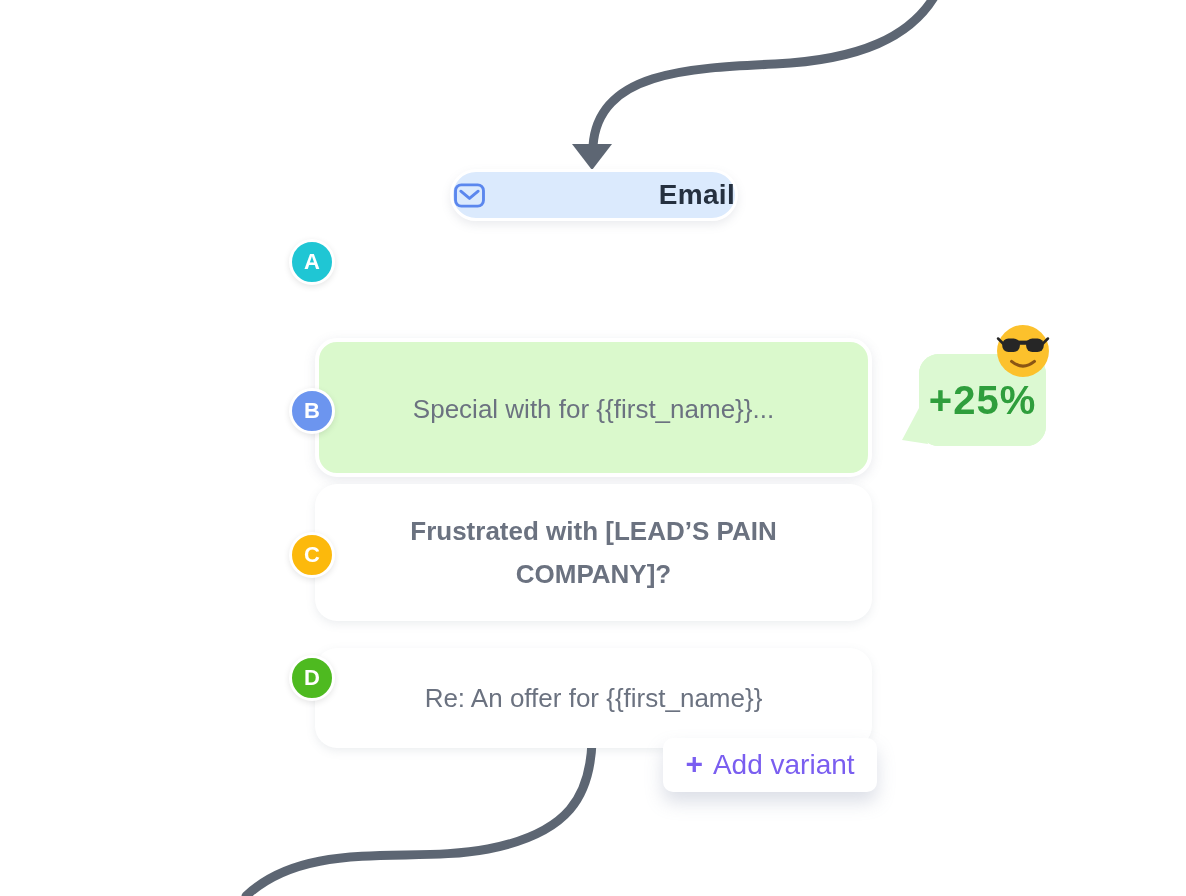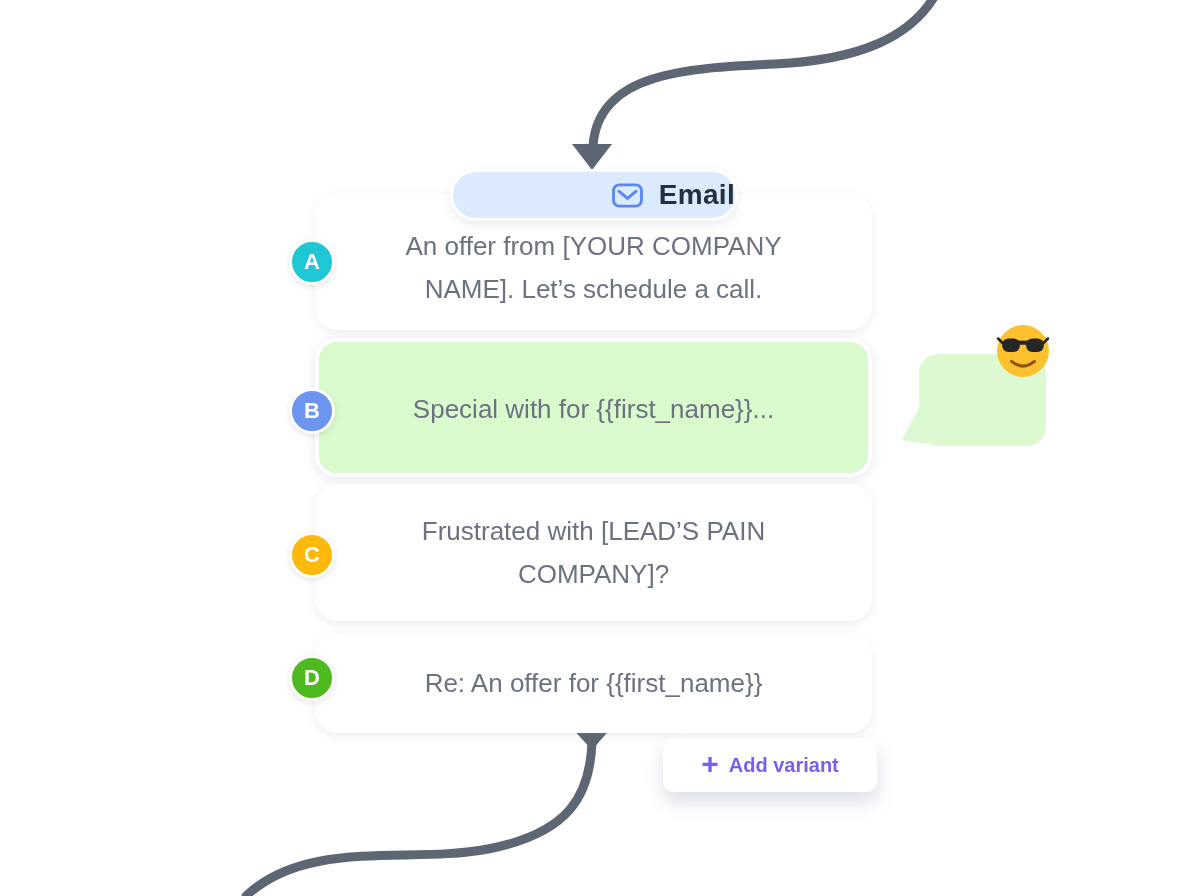--- a/index.html
+++ b/index.html
@@ -4,47 +4,47 @@
 <style>
   html,body{margin:0;padding:0;background:#ffffff;}
   .stage{position:relative;width:1186px;height:896px;background:#ffffff;overflow:hidden;
          font-family:"Liberation Sans",sans-serif;}
   .connectors{position:absolute;left:0;top:0;z-index:0;}
   .conn{fill:none;stroke:#5d6673;stroke-width:9;stroke-linecap:round;}
   .connfill{fill:#5d6673;}
 
   .type-badge{position:absolute;left:450px;top:169px;width:288px;height:52px;box-sizing:border-box;
       background:#dbeafd;border:3px solid #ffffff;border-radius:27px;display:flex;align-items:center;
-      justify-content:flex-end;gap:15px;z-index:3;box-shadow:0 4px 10px rgba(120,130,150,.15);cursor:pointer;}
+      justify-content:space-between;gap:15px;z-index:3;box-shadow:0 4px 10px rgba(120,130,150,.15);cursor:pointer;}
   .type-badge .label{font-size:28px;font-weight:700;color:#25303f;letter-spacing:.3px;}
 
   .card{position:absolute;left:315px;width:557px;box-sizing:border-box;background:#ffffff;
       border-radius:22px;display:flex;flex-direction:column;align-items:center;justify-content:center;
       text-align:center;color:#6b7280;font-size:26px;line-height:43px;z-index:2;
       box-shadow:0 3px 10px rgba(110,120,140,.13);cursor:pointer;}
   .card .line{display:block;white-space:nowrap;}
   .card--a{top:194px;height:136px;padding-top:12px;}
   .card--b{top:338px;height:139px;background:#daf9cc;border:4px solid #ffffff;padding-top:4px;
       box-shadow:0 3px 12px rgba(110,120,140,.16);}
-  .card--c{top:484px;height:137px;}
-  .card--d{top:633px;height:100px;}
+  .card--c{top:484px;height:137px;font-weight:bold;}
+  .card--d{top:648px;height:100px;}
 
   .vbadge{position:absolute;left:289px;width:46px;height:46px;border-radius:50%;
       border:3px solid #ffffff;box-sizing:border-box;display:flex;align-items:center;justify-content:center;
       color:#ffffff;font-size:22px;font-weight:700;z-index:4;box-shadow:0 2px 6px rgba(0,0,0,.10);}
   .vbadge--a{top:239px;background:#1fc6d4;}
   .vbadge--b{top:388px;background:#6c95ef;}
   .vbadge--c{top:532px;background:#fcb90c;}
   .vbadge--d{top:655px;background:#4eba20;}
 
   .add-variant{position:absolute;left:663px;top:738px;width:214px;height:54px;background:#ffffff;
       border-radius:10px;display:flex;align-items:center;justify-content:center;gap:10px;
       color:#7a5ef0;z-index:2;box-shadow:0 10px 18px rgba(140,150,175,.30);cursor:pointer;}
   .add-variant .plus{font-size:30px;font-weight:700;line-height:1;margin-top:-3px;}
-  .add-variant .lbl{font-size:20px;font-weight:700;}
+  .add-variant .lbl{font-size:28px;font-weight:400;}
 
   .callout-svg{position:absolute;left:890px;top:320px;z-index:5;}
   .callout-value{position:absolute;left:917px;top:352px;width:131px;height:96px;display:flex;
       align-items:center;justify-content:center;font-size:40px;font-weight:700;color:#2f9e3c;
       letter-spacing:1px;z-index:6;}
   .emoji{position:absolute;left:996px;top:324px;width:54px;height:54px;z-index:7;}
 </style>
 </head>
 <body>
 
@@ -58,24 +58,20 @@
   </svg>
 
   <div class="type-badge">
     <svg width="33" height="27" viewBox="0 0 34 28">
       <rect x="2.5" y="3" width="29" height="22" rx="6" fill="none" stroke="#5b87ee" stroke-width="3"></rect>
       <polyline points="8,9.5 17,17 26,9.5" fill="none" stroke="#5b87ee" stroke-width="3" stroke-linecap="round" stroke-linejoin="round"></polyline>
     </svg>
     <span class="label">Email</span>
   </div>
 
-  <div class="card card--a">
-    <span class="line">An offer from [YOUR COMPANY</span>
-    <span class="line">NAME]. Let’s schedule a call.</span>
-  </div>
   <div class="vbadge vbadge--a">
     <span>A</span>
   </div>
 
   <div class="card card--b">
     <span class="line">Special with for {{first_name}}...</span>
   </div>
   <div class="vbadge vbadge--b">
     <span>B</span>
   </div>
@@ -99,20 +95,21 @@
     <span class="plus">+</span>
     <span class="lbl">Add variant</span>
   </div>
 
   <svg class="callout-svg" width="170" height="140" viewBox="0 0 170 140">
     <polygon points="29,88 12,120 38,124" fill="#dcf9d2" stroke="#ffffff" stroke-width="4" stroke-linejoin="round"></polygon>
     <rect x="27" y="32" width="131" height="96" rx="22" fill="#dcf9d2" stroke="#ffffff" stroke-width="4"></rect>
     <polygon points="29,88 12,120 38,124" fill="#dcf9d2"></polygon>
     <rect x="29" y="34" width="127" height="92" rx="20" fill="#dcf9d2"></rect>
   </svg>
+  <div class="callout-value">+25%</div>
 
   <svg class="emoji" viewBox="0 0 52 52">
     <circle cx="26" cy="26" r="25" fill="#fcc12c"></circle>
     <path d="M26 51 A25 25 0 0 0 51 26 A25 25 0 0 1 26 51" fill="#f2a93b" opacity="0.6"></path>
     <line x1="7" y1="19" x2="2" y2="14" stroke="#262626" stroke-width="2.5" stroke-linecap="round"></line>
     <line x1="45" y1="19" x2="50" y2="14" stroke="#262626" stroke-width="2.5" stroke-linecap="round"></line>
     <rect x="20" y="16" width="12" height="4" fill="#262626"></rect>
     <rect x="6" y="14" width="17" height="13" rx="6" fill="#262626"></rect>
     <rect x="29" y="14" width="17" height="13" rx="6" fill="#262626"></rect>
     <path d="M15 36 Q26 45 37 36" fill="none" stroke="#8a5514" stroke-width="3" stroke-linecap="round"></path>

